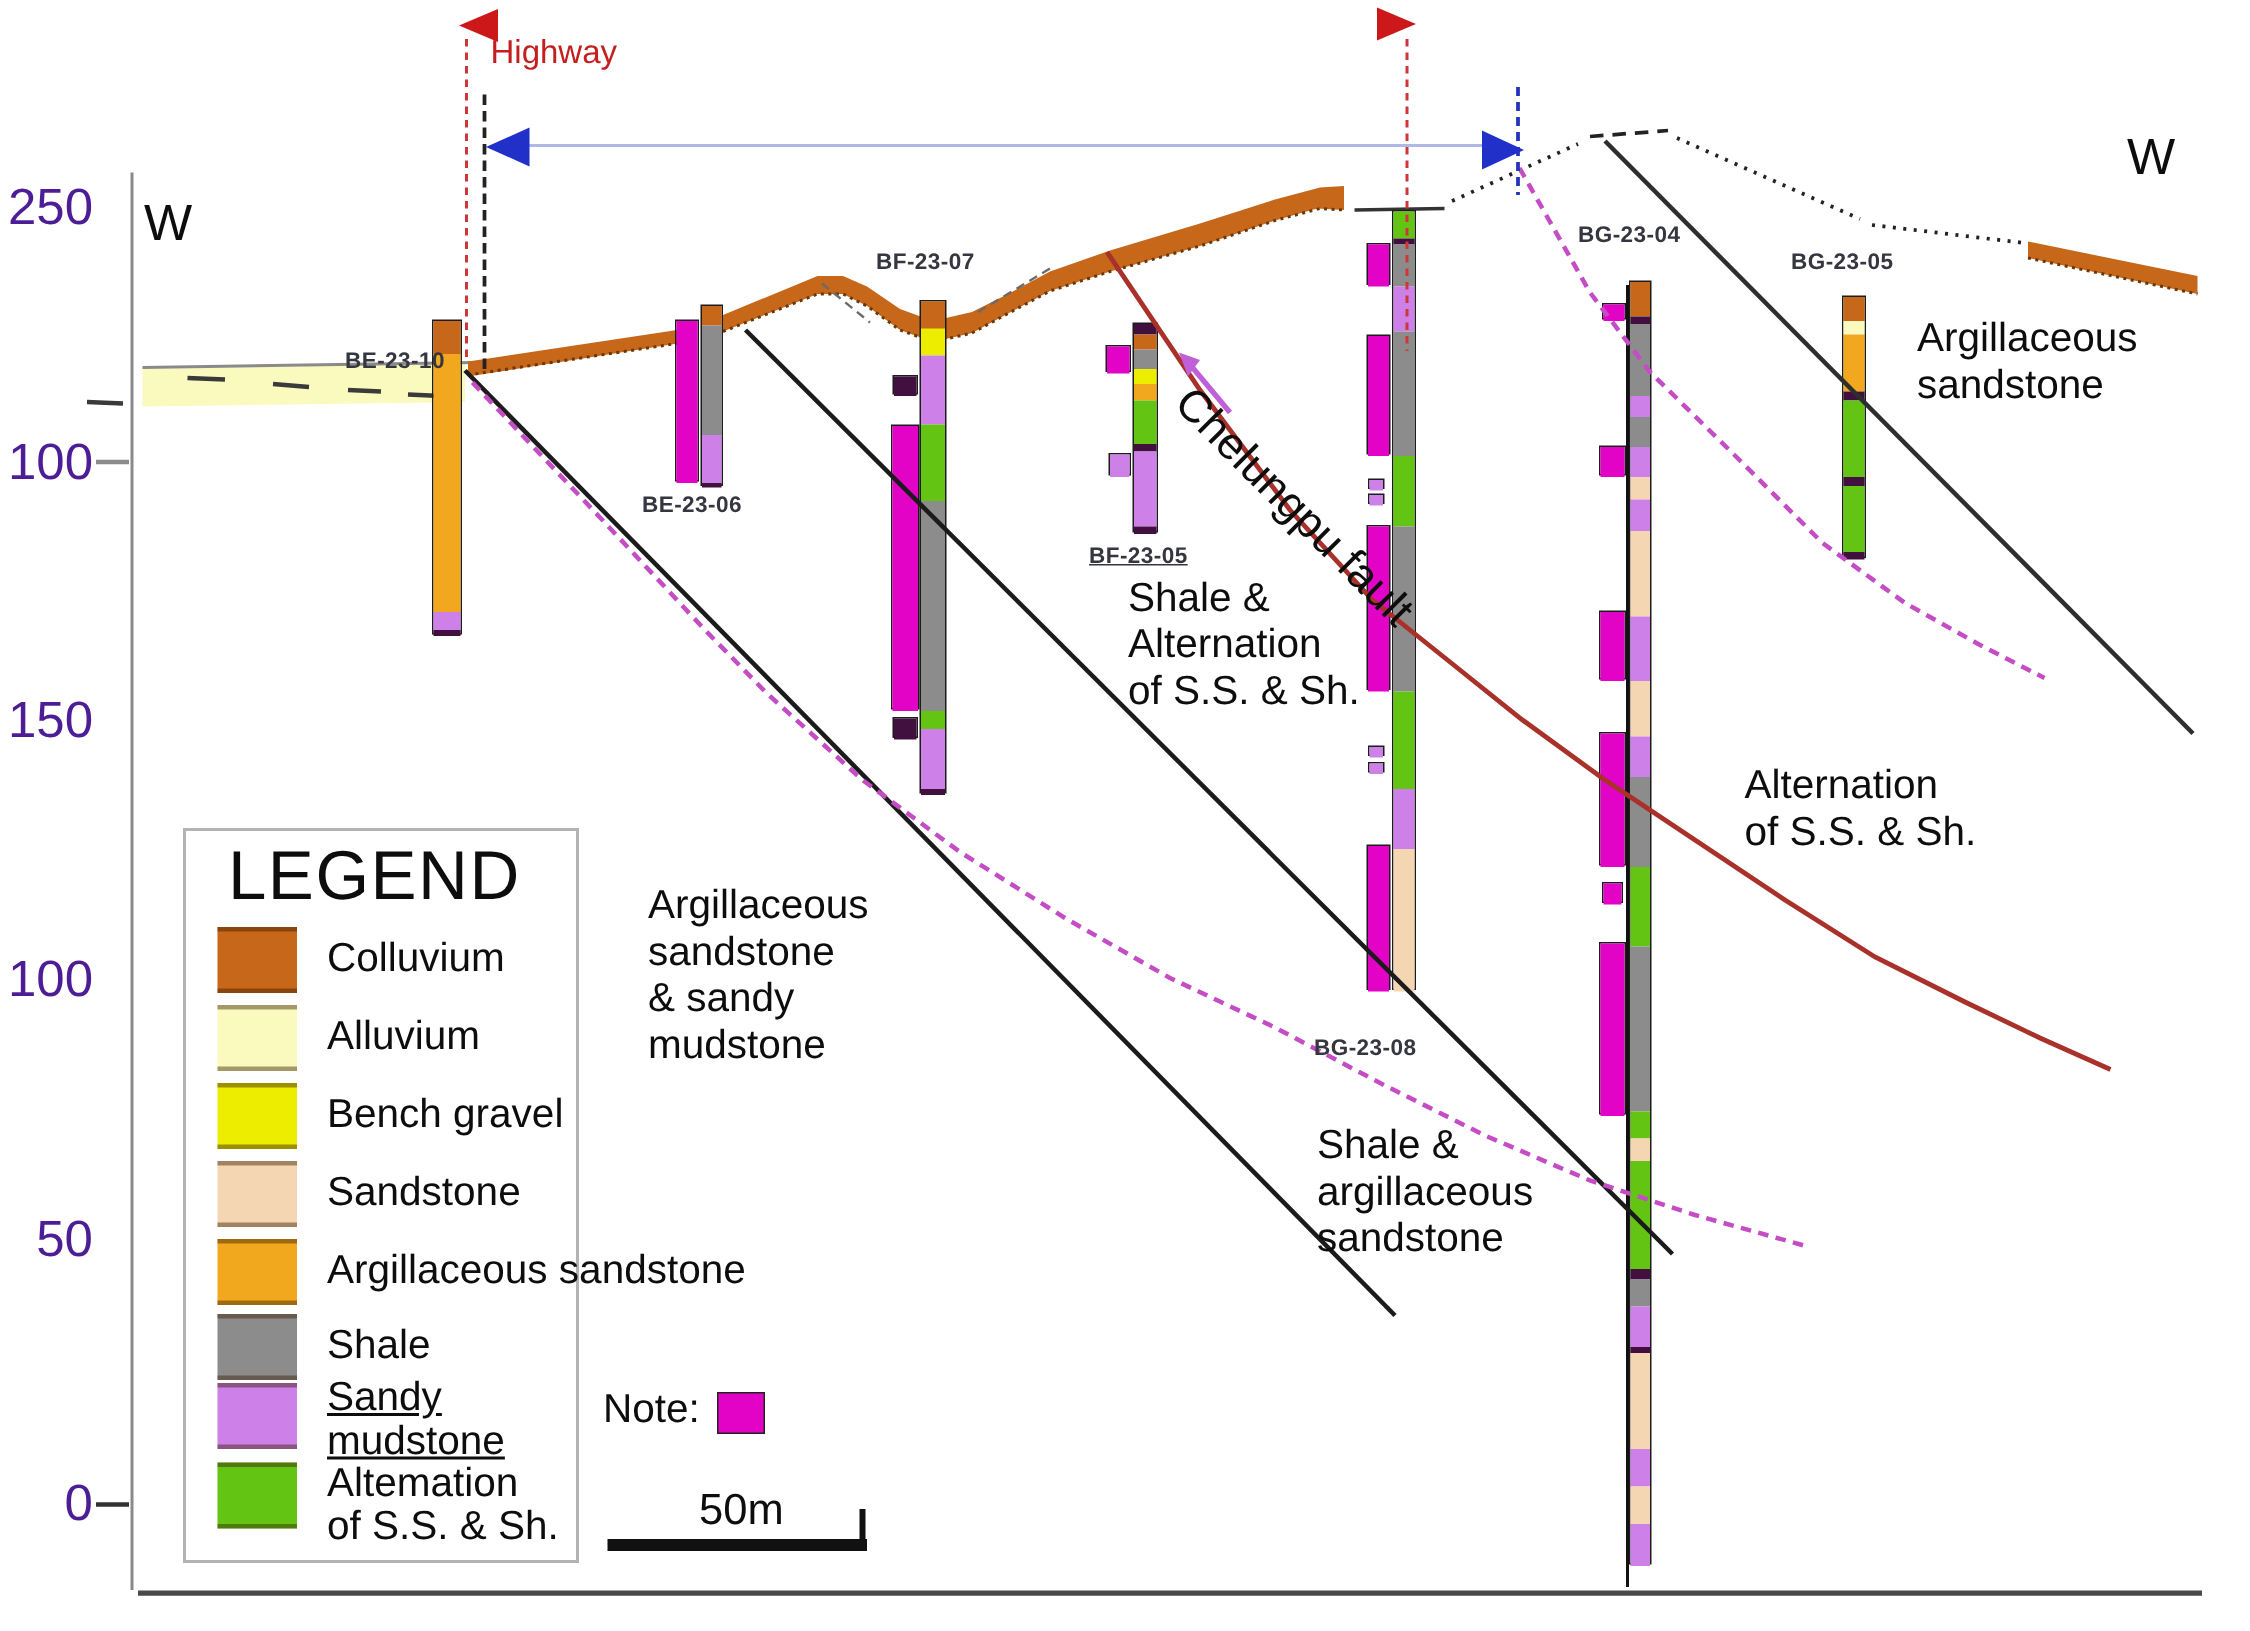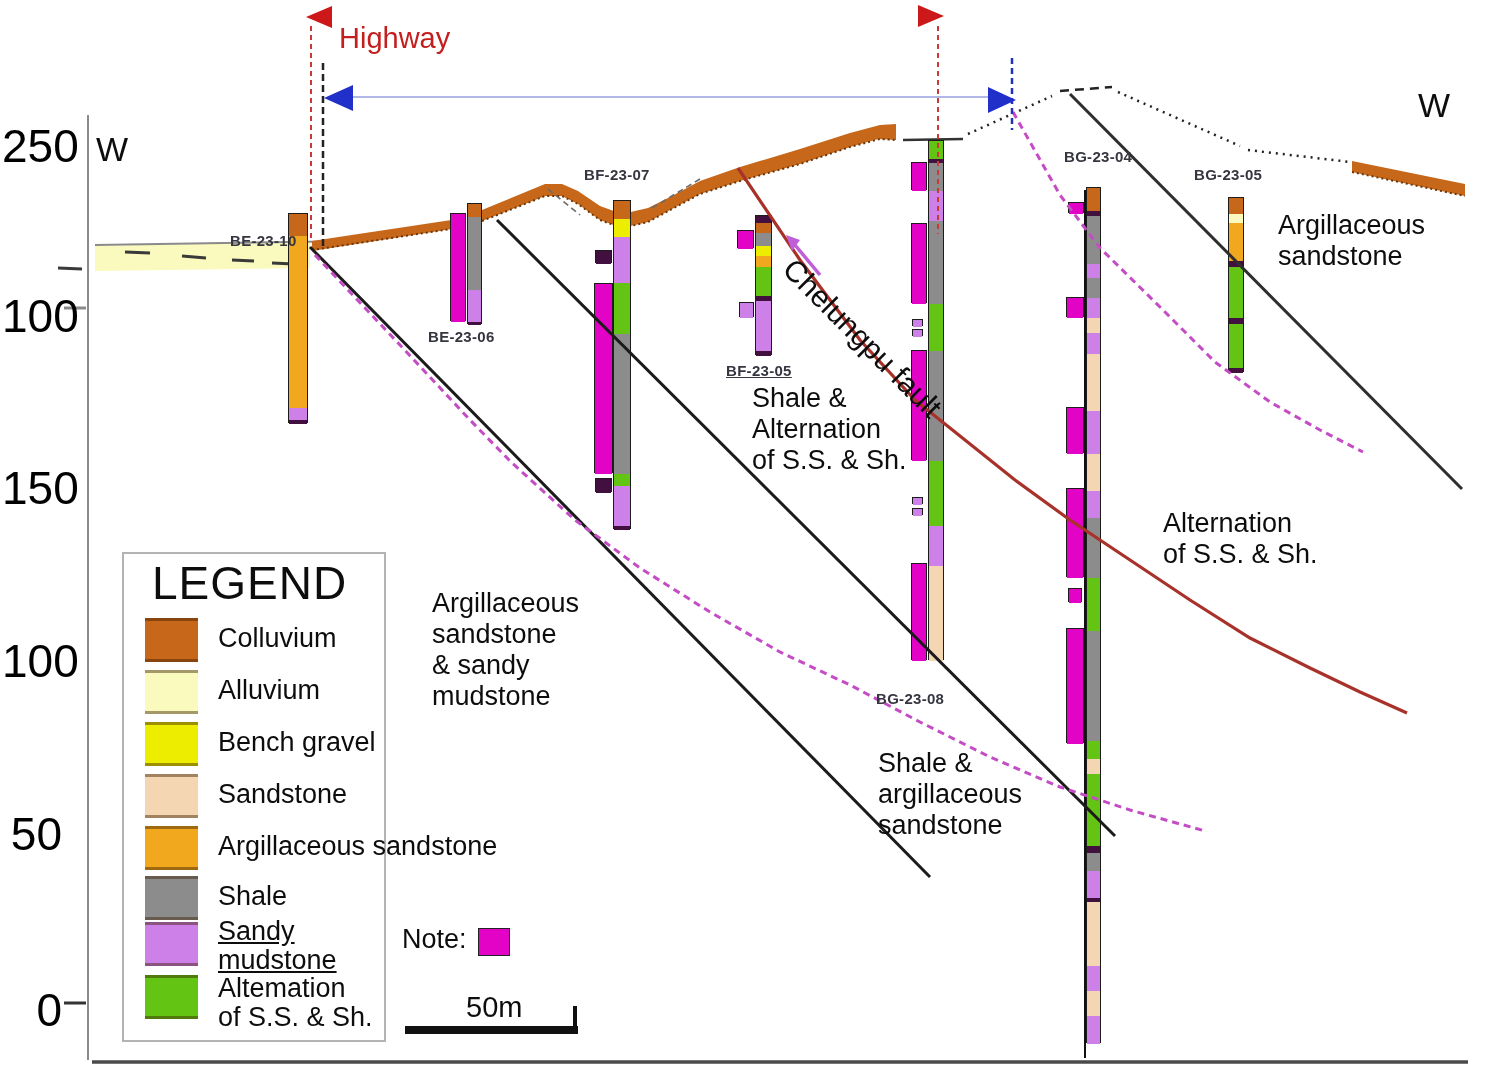--- a/index.html
+++ b/index.html
@@ -13,23 +13,23 @@
   #legend-box{position:absolute;left:122px;top:552px;width:260px;height:486px;
               border:2px solid #b3b3b3;background:#fff;z-index:5;}
   .legend-title{position:absolute;left:152px;top:556px;font-size:46px;color:#0d0d0d;
                 letter-spacing:1px;z-index:26;}
   .legend-swatch{position:absolute;left:145px;width:53px;height:38px;z-index:26;
                  border-top:3px solid rgba(60,30,0,.45);border-bottom:3px solid rgba(60,30,0,.45);}
   .legend-label{position:absolute;left:218px;font-size:27px;line-height:29px;color:#0d0d0d;
                 z-index:26;white-space:pre-line;}
   .anno{position:absolute;white-space:pre-line;color:#0d0d0d;font-size:27px;line-height:31px;z-index:30;}
   .bh-label{position:absolute;font-size:15px;font-weight:bold;color:#35363f;z-index:30;letter-spacing:.3px;}
-  .tick-label{position:absolute;left:2px;width:60px;text-align:right;font-size:46px;color:#000000;z-index:30;}
+  .tick-label{position:absolute;left:2px;width:60px;text-align:right;font-size:34px;color:#4c1d95;z-index:30;}
   .wlabel{position:absolute;font-size:34px;color:#0d0d0d;z-index:30;}
-  #highway-label{position:absolute;left:339px;top:22px;font-size:29px;color:#c41e1e;z-index:30;}
+  #highway-label{position:absolute;left:327px;top:22px;font-size:22px;color:#c41e1e;z-index:30;}
   #fiz-label{position:absolute;left:556px;top:61px;font-size:29px;color:#1733cc;z-index:30;}
   #chelungpu-label{position:absolute;left:800px;top:252px;font-size:30px;color:#0d0d0d;
                    transform:rotate(45deg);transform-origin:0 0;z-index:30;white-space:nowrap;}
   #note-label{position:absolute;left:402px;top:924px;font-size:27px;color:#0d0d0d;z-index:30;}
   #note-swatch{position:absolute;left:478px;top:928px;width:30px;height:26px;border:1px solid #222;z-index:30;}
   #note-text{position:absolute;left:521px;top:924px;font-size:27px;color:#0d0d0d;z-index:30;}
   #scale-label{position:absolute;left:466px;top:991px;font-size:29px;color:#0d0d0d;z-index:30;}
 </style>
 </head>
 <body>
@@ -309,15 +309,15 @@
 
   <div id="note-label">Note:</div>
   <div id="note-swatch" style="background: rgb(227, 3, 199);"></div>
   <div id="scale-label">50m</div>
 
 <div class="bh-label" style="left: 230px; top: 212px; margin-top: 20px;">BE-23-10</div>
     <div class="bh-label" style="left: 428px; top: 328px;">BE-23-06</div>
     <div class="bh-label" style="left: 584px; top: 166px;">BF-23-07</div>
     <div class="bh-label" style="left: 726px; top: 362px; text-decoration: underline;">BF-23-05</div>
     <div class="bh-label" style="left: 876px; top: 690px;">BG-23-08</div>
-    <div class="bh-label" style="left: 1052px; top: 148px; margin-left: 12px;">BG-23-04</div>
+    <div class="bh-label" style="left: 1052px; top: 148px;">BG-23-04</div>
     <div class="bh-label" style="left: 1194px; top: 166px;">BG-23-05</div>
   </div>
 
 </body></html>

